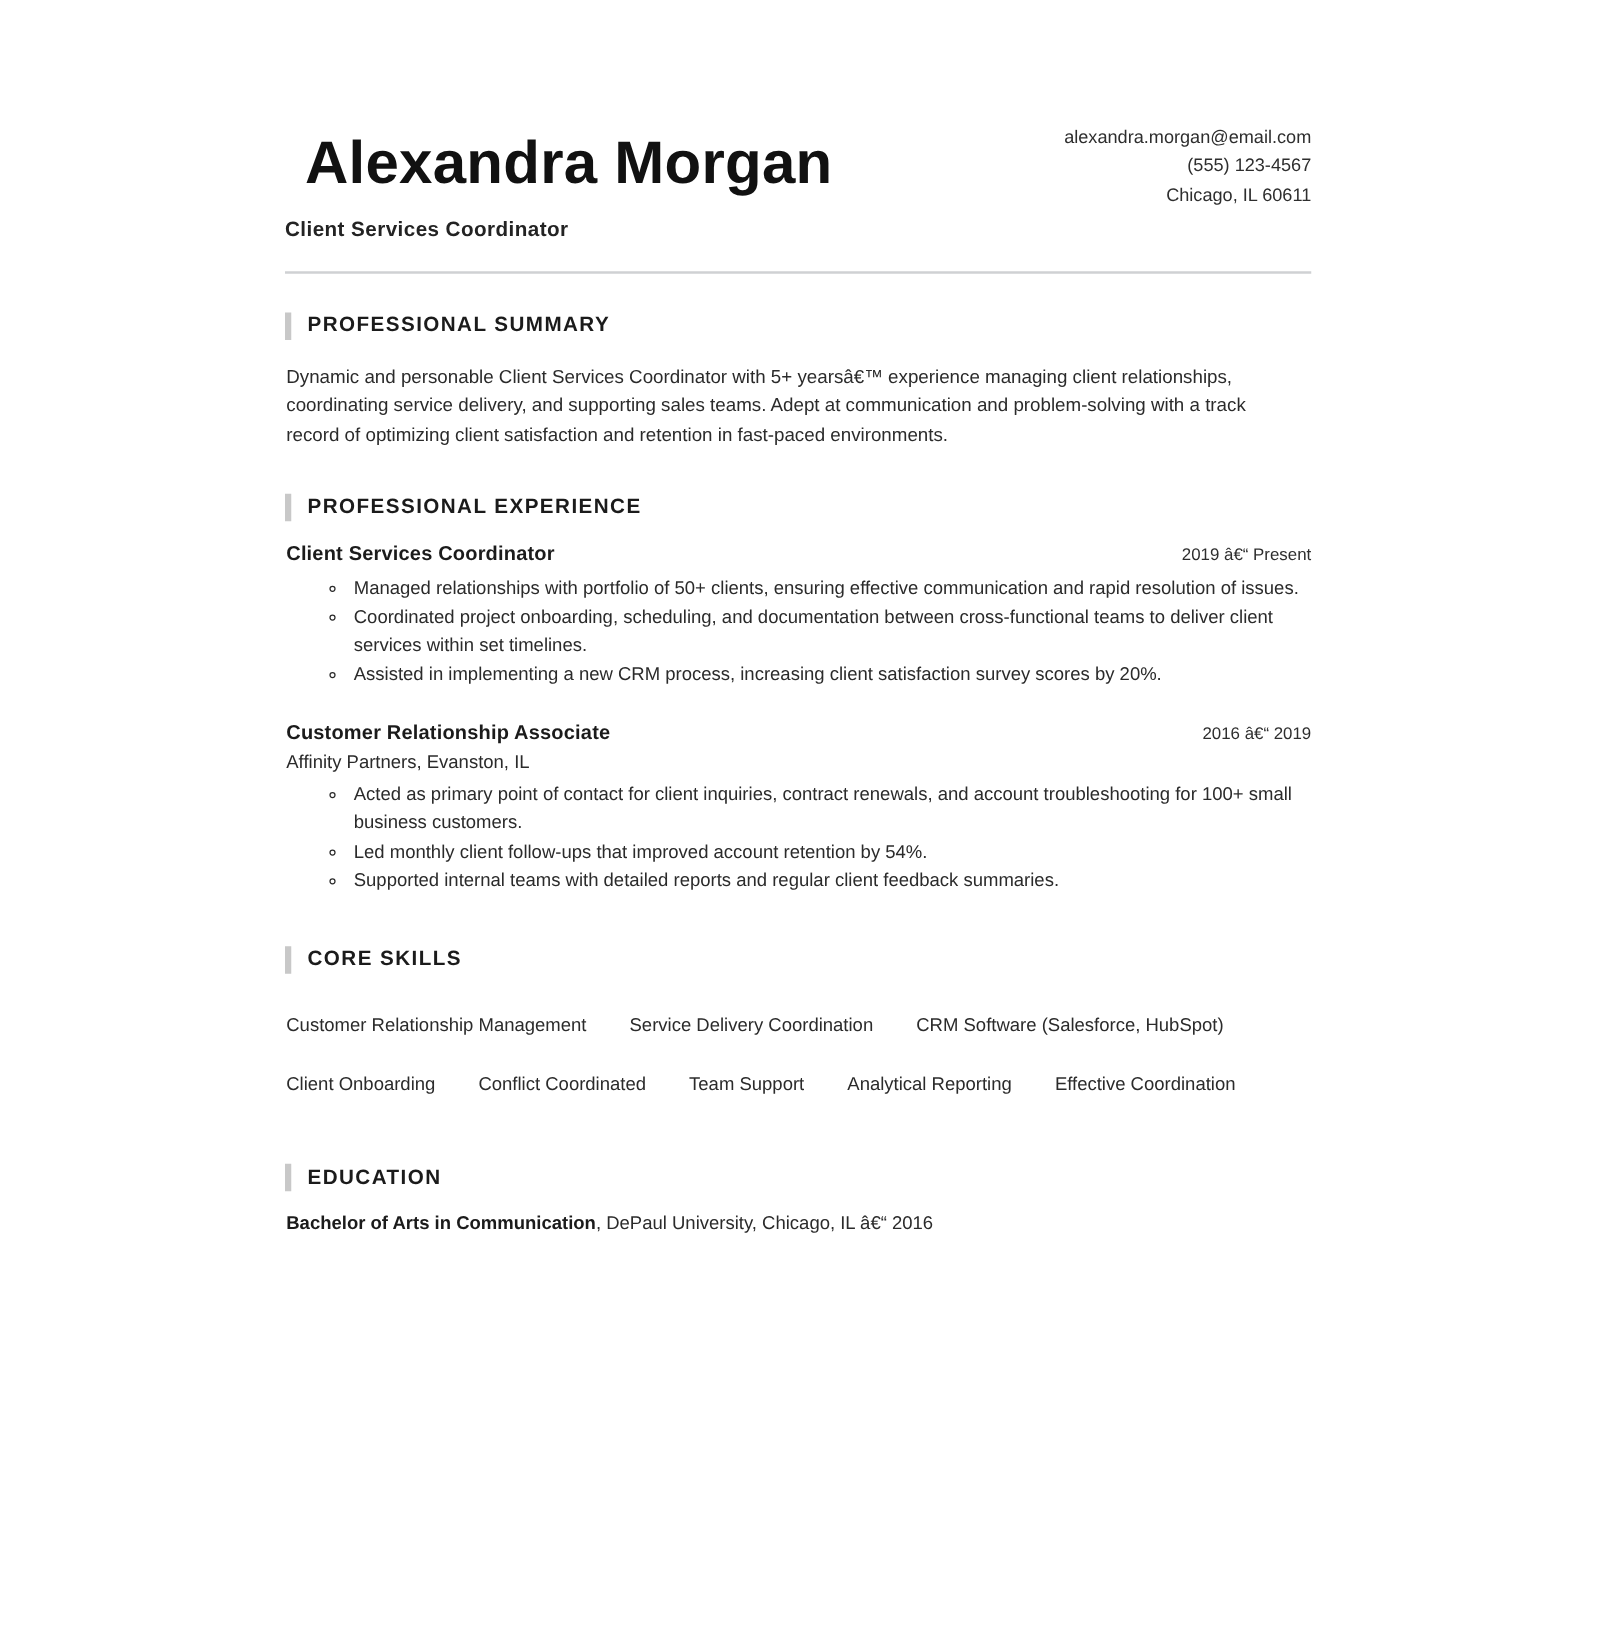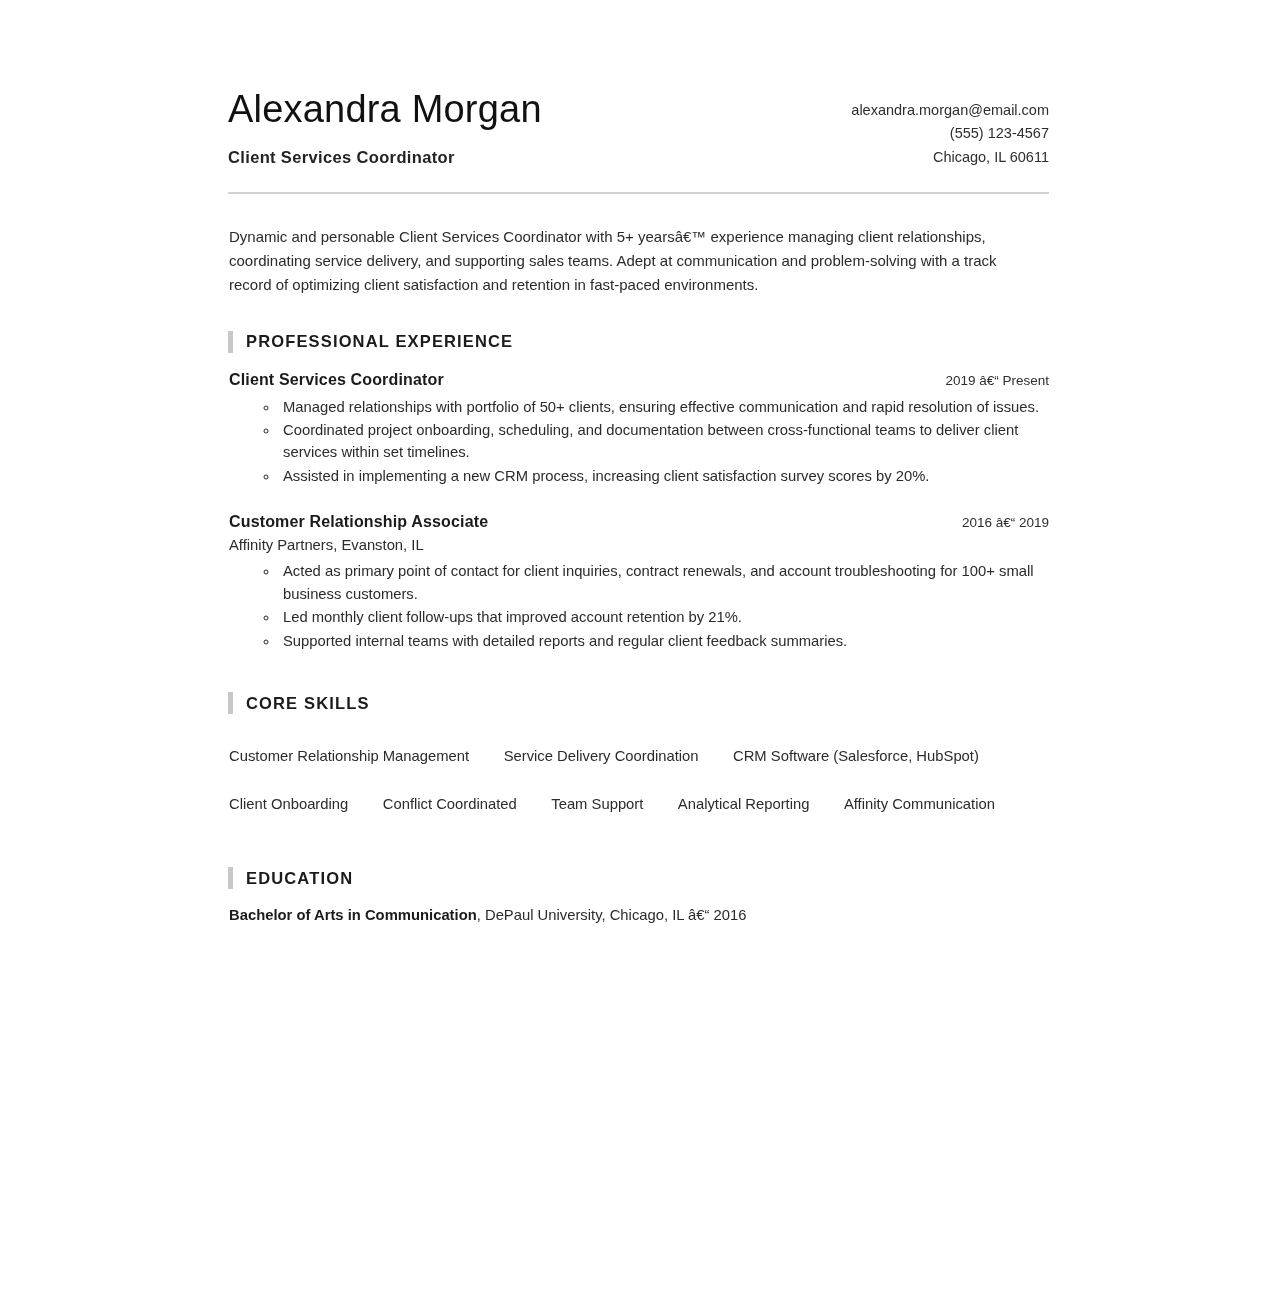--- a/index.html
+++ b/index.html
@@ -34,26 +34,26 @@
   .header {
     display: flex;
     align-items: flex-start;
     justify-content: space-between;
   }
   .identity {
     flex: 1 1 auto;
     min-width: 0;
   }
   .name {
-    font-size: 38px;
-    font-weight: 400;
+    font-size: 48px;
+    font-weight: 700;
     letter-spacing: 0.2px;
     line-height: 1.12;
     color: #111111;
-    margin: 0;
+    margin: 16px;
     white-space: nowrap;
   }
   .job-title {
     font-size: 16.5px;
     font-weight: 600;
     letter-spacing: 0.35px;
     color: #232323;
     margin-top: 17px;
   }
   .contact {
@@ -187,20 +187,24 @@
       </div>
       <div class="contact">
         <div>alexandra.morgan@email.com</div>
         <div>(555) 123-4567</div>
         <div>Chicago, IL 60611</div>
       </div>
     </div>
     <hr class="divider">
 
     <div class="section section-summary">
+      <div class="section-heading">
+        <span class="accent-bar"></span>
+        <span class="section-heading-text">PROFESSIONAL SUMMARY</span>
+      </div>
       <p class="summary-text">Dynamic and personable Client Services Coordinator with 5+ yearsâ€™ experience managing client relationships, coordinating service delivery, and supporting sales teams. Adept at communication and problem-solving with a track record of optimizing client satisfaction and retention in fast-paced environments.</p>
     </div>
 
     <div class="section section-experience">
       <div class="section-heading">
         <span class="accent-bar"></span>
         <span class="section-heading-text">PROFESSIONAL EXPERIENCE</span>
       </div>
 
       <div class="job">
@@ -216,40 +220,40 @@
       </div>
 
       <div class="job">
         <div class="job-row">
           <span class="job-role">Customer Relationship Associate</span>
           <span class="job-dates">2016 â€“ 2019</span>
         </div>
         <div class="job-company">Affinity Partners, Evanston, IL</div>
         <ul class="bullets">
           <li>Acted as primary point of contact for client inquiries, contract renewals, and account troubleshooting for 100+ small business customers.</li>
-          <li>Led monthly client follow-ups that improved account retention by 21%.</li>
+          <li>Led monthly client follow-ups that improved account retention by 54%.</li>
           <li>Supported internal teams with detailed reports and regular client feedback summaries.</li>
         </ul>
       </div>
     </div>
 
     <div class="section section-skills">
       <div class="section-heading">
         <span class="accent-bar"></span>
         <span class="section-heading-text">CORE SKILLS</span>
       </div>
       <div class="skills">
         <span class="skill">Customer Relationship Management</span>
         <span class="skill">Service Delivery Coordination</span>
         <span class="skill">CRM Software (Salesforce, HubSpot)</span>
         <span class="skill">Client Onboarding</span>
         <span class="skill">Conflict Coordinated</span>
         <span class="skill">Team Support</span>
         <span class="skill">Analytical Reporting</span>
-        <span class="skill">Affinity Communication</span>
+        <span class="skill">Effective Coordination</span>
       </div>
     </div>
 
     <div class="section section-education">
       <div class="section-heading">
         <span class="accent-bar"></span>
         <span class="section-heading-text">EDUCATION</span>
       </div>
       <div class="education-line"><span class="education-degree">Bachelor of Arts in Communication</span><span>, DePaul University, Chicago, IL â€“ 2016</span></div>
     </div>

